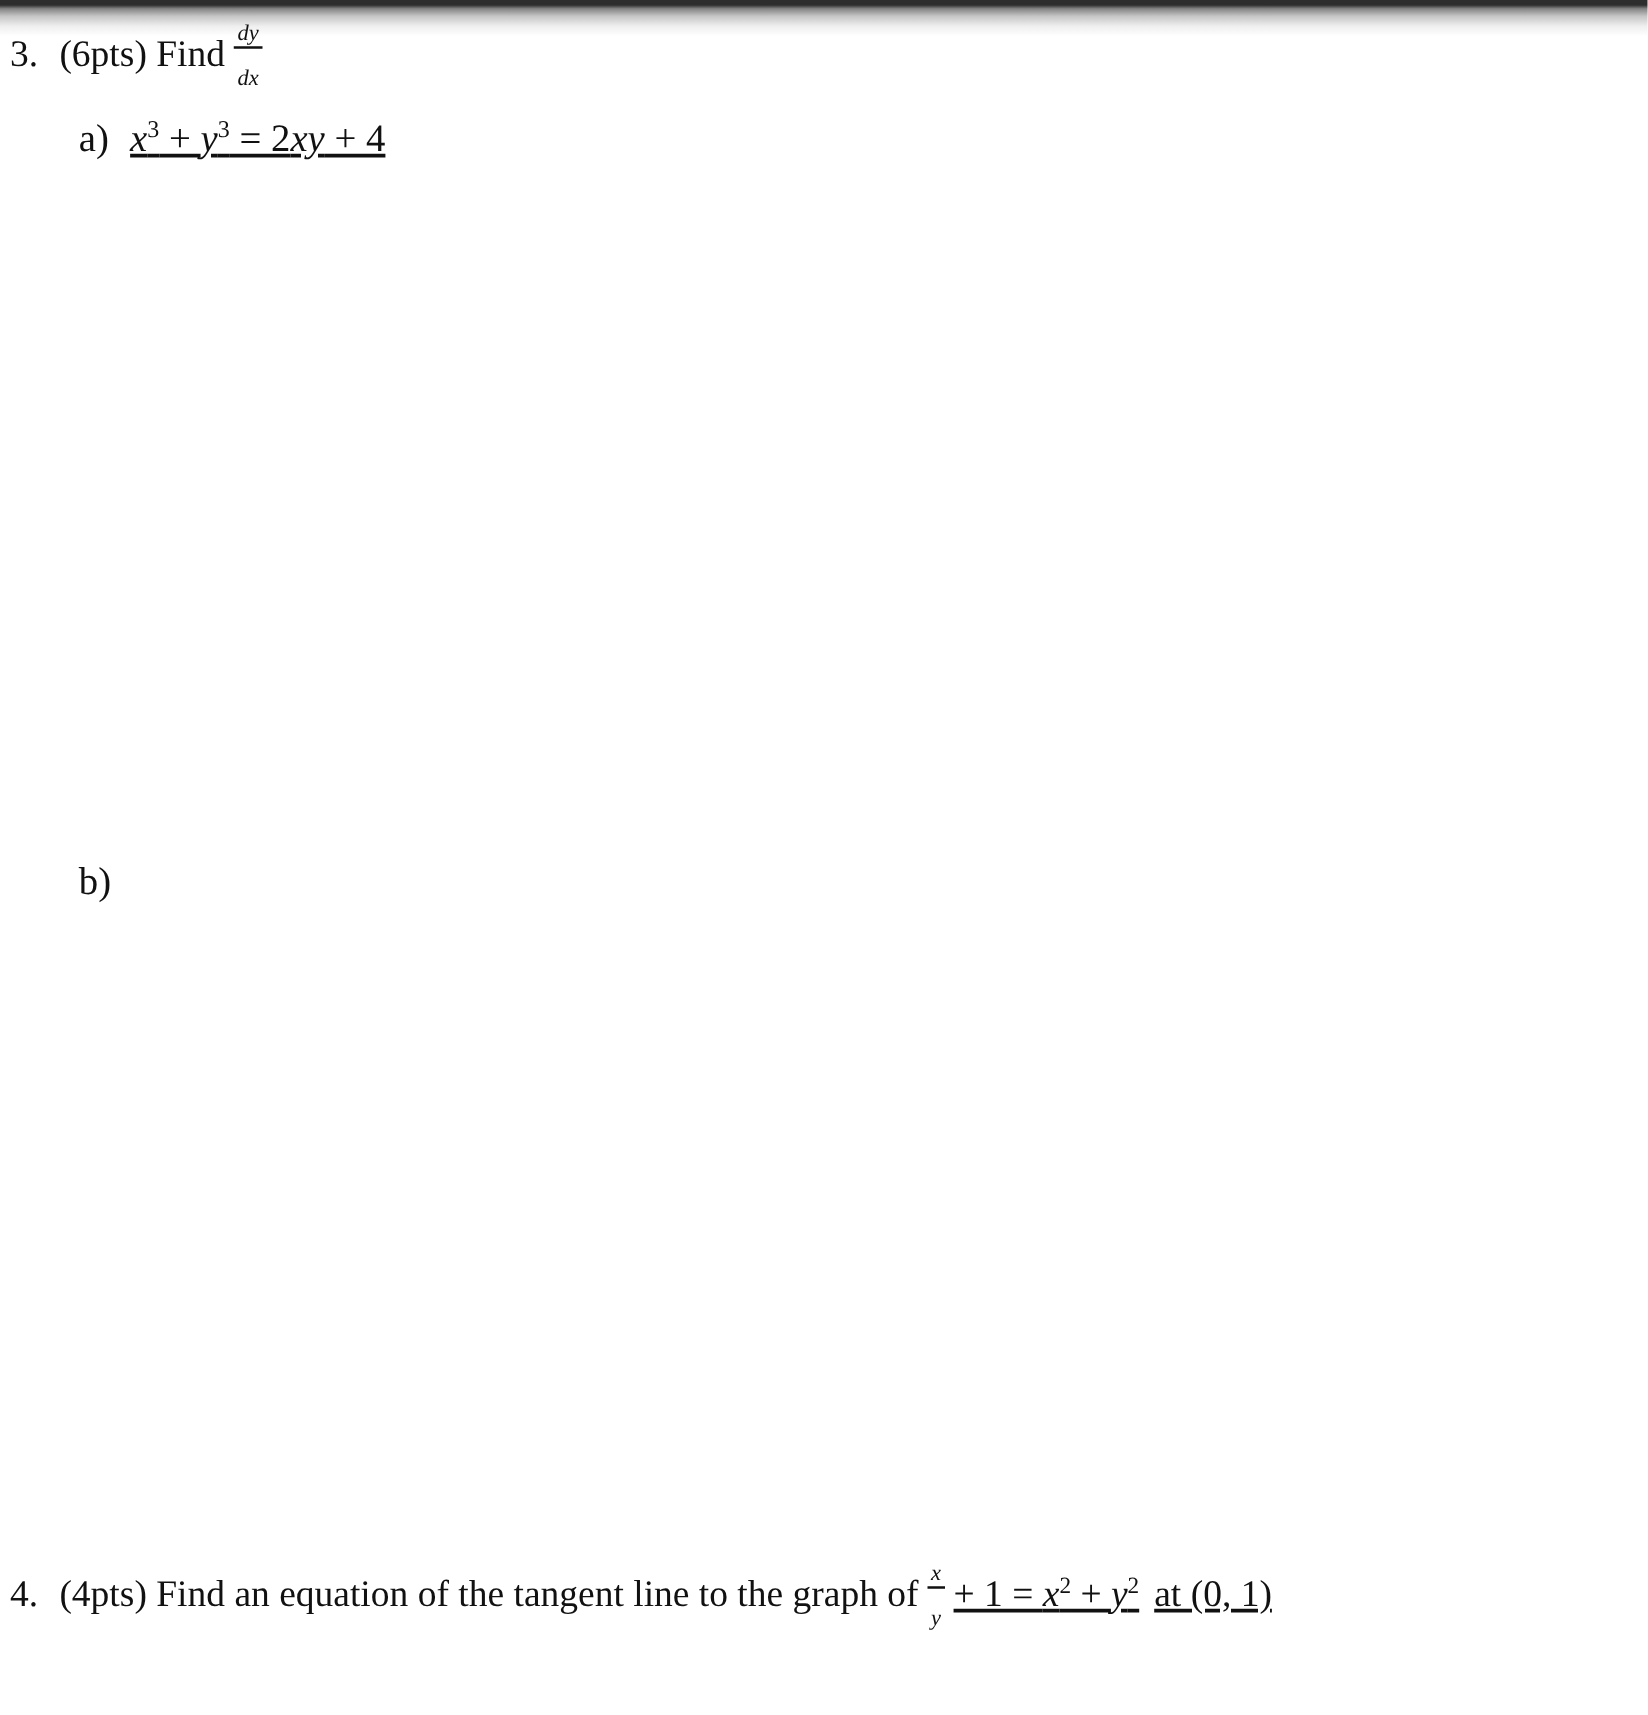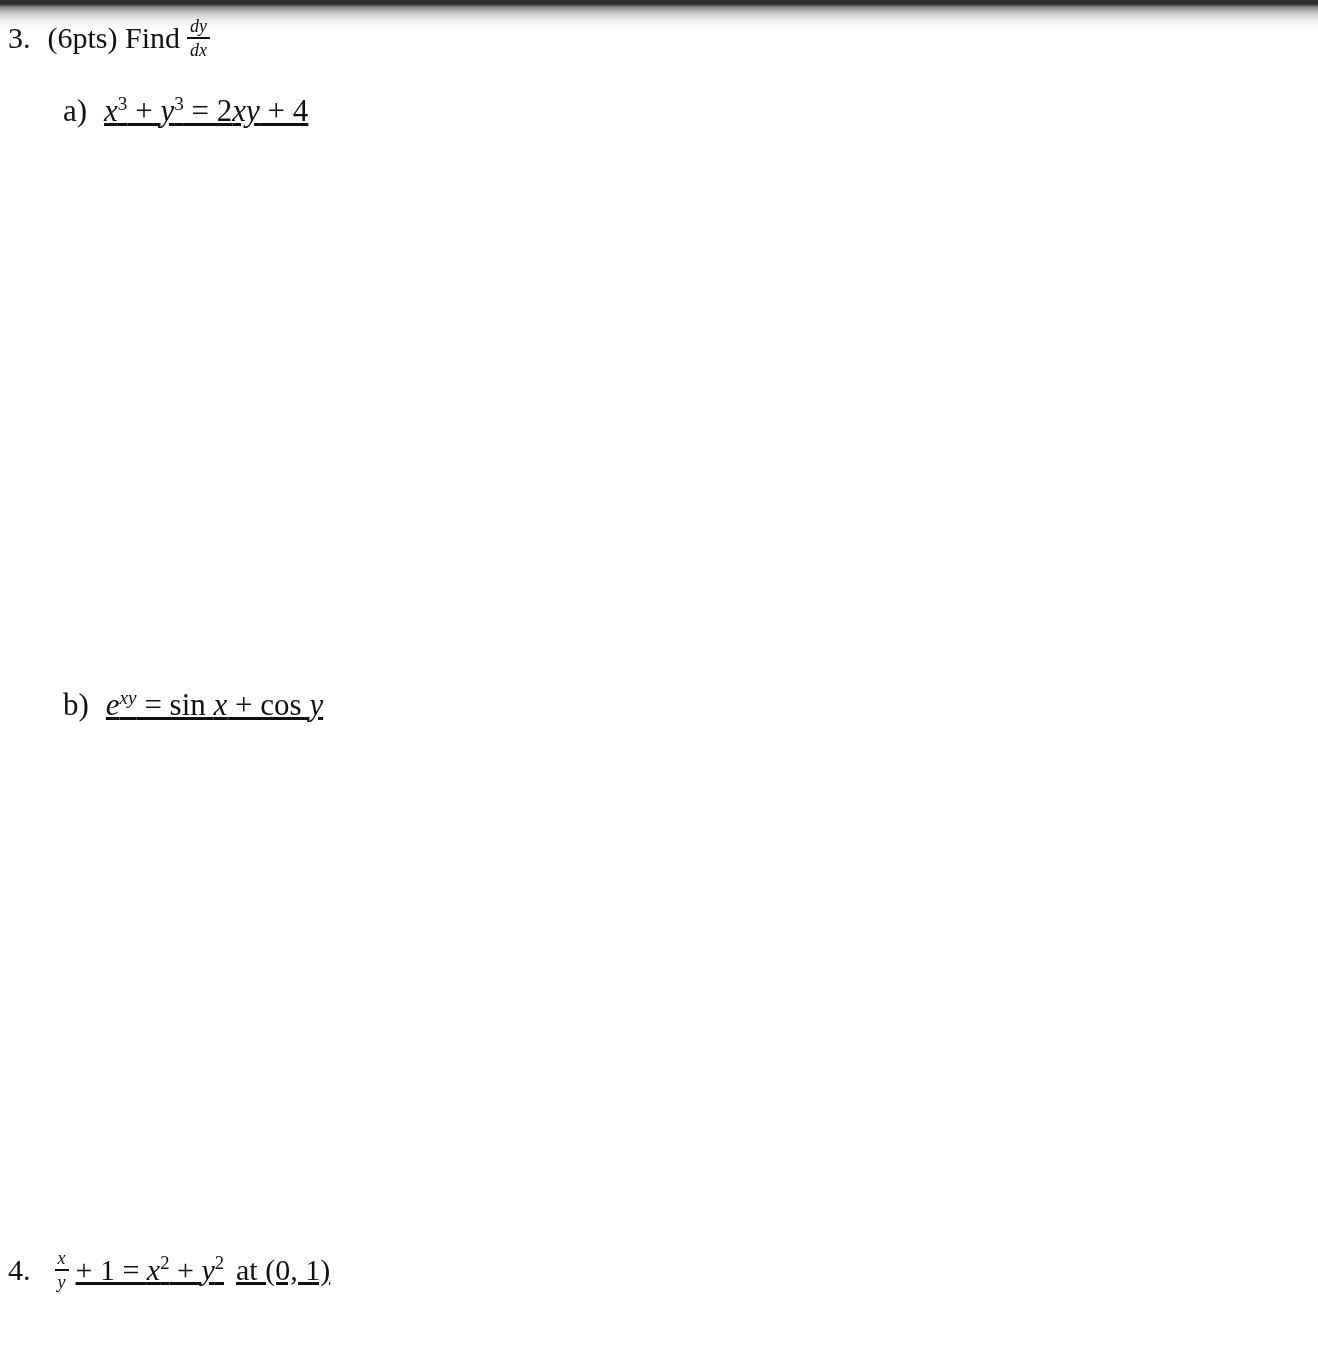--- a/index.html
+++ b/index.html
@@ -53,20 +53,21 @@
 
   .frac {
     display: inline-flex;
     flex-direction: column;
     align-items: center;
     font-size: 60%;
     font-style: italic;
     line-height: 1.12;
     margin: 0 7px;
     vertical-align: middle;
+    gap: 12px;
   }
   .frac .fnum {
     border-bottom: 2px solid #111111;
     padding: 0 3px 1px 3px;
     text-align: center;
   }
   .frac .fden {
     padding: 1px 3px 0 3px;
     text-align: right;
   }
@@ -91,23 +92,23 @@
   </span>
 </div>
 
 <div id="p3a" class="line eq-line">
   <span class="plabel">a)</span>
   <span class="math"><span class="tk it">x</span><span class="tk sup">3</span><span class="tk up"> + </span><span class="tk it">y</span><span class="tk sup">3</span><span class="tk up"> = 2</span><span class="tk it">xy</span><span class="tk up"> + 4</span></span>
 </div>
 
 <div id="p3b" class="line eq-line">
   <span class="plabel">b)</span>
-  <span class="math"><span class="tk it">e</span><span class="tk supit">xy</span><span class="tk up"> = sin </span><span class="tk it">x</span><span class="tk up"> + cos </span><span class="tk it">y</span></span>
 </div>
 
 <div id="p4" class="line header-line">
   <span class="pnum">4.</span>
+  <span>(4pts) Find an equation of the tangent line to the graph of</span>
   <span class="frac">
     <span class="fnum">x</span>
     <span class="fden">y</span>
   </span>
   <span class="math"><span class="tk up">+ 1 = </span><span class="tk it">x</span><span class="tk sup">2</span><span class="tk up"> + </span><span class="tk it">y</span><span class="tk sup">2</span><span class="tk up gap">at (0, 1)</span></span>
 </div>
 
 </body></html>

